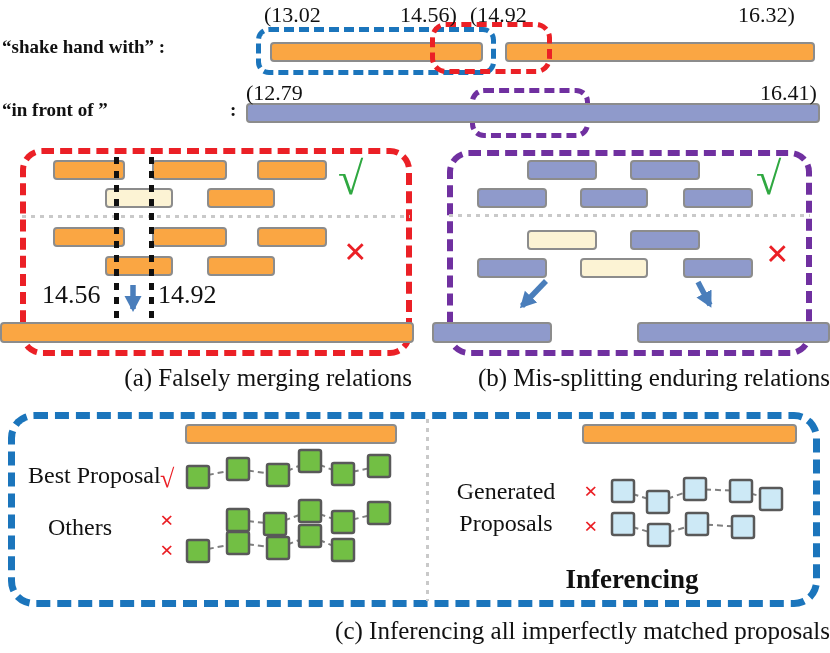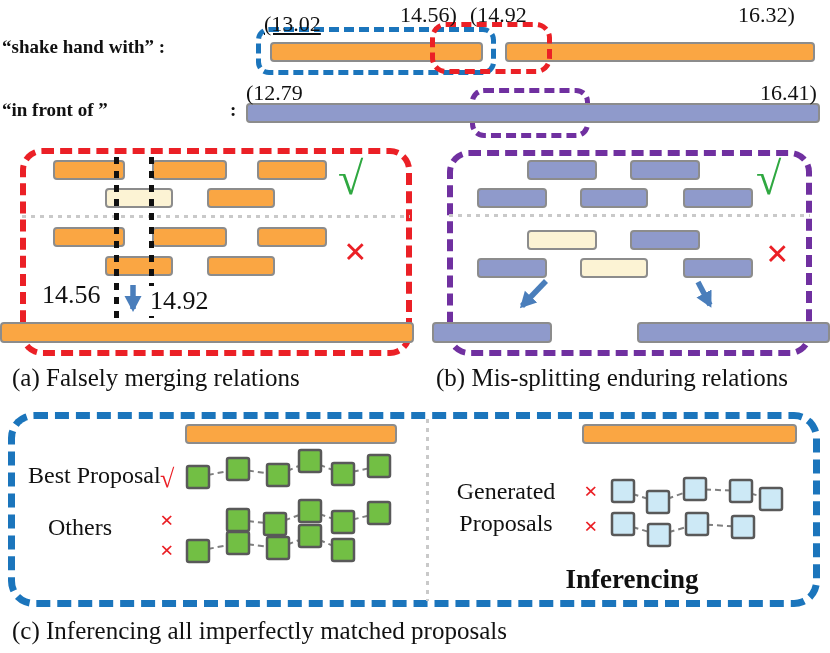--- a/index.html
+++ b/index.html
@@ -25,38 +25,38 @@
   .dotted-h { position:absolute; height:3px; z-index:2;
     background-image:repeating-linear-gradient(to right,#C9C9C9 0 4px,transparent 4px 9px); }
   .dotted-v { position:absolute; width:3px; z-index:2;
     background-image:repeating-linear-gradient(to bottom,#C9C9C9 0 4px,transparent 4px 9px); }
   .cutline { position:absolute; width:5px; z-index:4;
     background-image:repeating-linear-gradient(to bottom,#101010 0 7px,transparent 7px 14px); }
   
   .rel-label { position:absolute; font-weight:bold; font-size:19px; z-index:5; white-space:nowrap; }
   .time-label { position:absolute; font-size:22px; z-index:5; white-space:nowrap; }
   .cut-time { position:absolute; font-size:26px; z-index:5; background:#fff; padding:0 2px; }
-  .caption { position:absolute; font-size:25px; text-align:left; z-index:5;margin-left:12px; }
+  .caption { position:absolute; font-size:25px; text-align:right; z-index:5; }
   .check { position:absolute; color:#2FA841; font-size:46px; font-weight:bold; z-index:5; line-height:1; }
   .cross { position:absolute; color:#EB2026; font-size:40px; font-weight:bold; z-index:5; line-height:1; }
   .small-mark { position:absolute; color:#EB2026; z-index:5; line-height:1; font-weight:bold; }
   .c-label { position:absolute; font-size:24px; z-index:5; white-space:nowrap; }
   .c-title { position:absolute; font-size:27px; font-weight:bold; text-align:center; width:200px; z-index:5; }
   svg.layer { position:absolute; left:0; top:0; z-index:4; pointer-events:none; }
 </style>
 </head>
 <body>
 
 <div id="canvas">
 
   <div class="rel-label" style="left:2px; top:36px;">“shake hand with” :</div>
   <div class="rel-label" style="left:2px; top:99px;text-align:right;">“in front of ”</div>
   <div class="rel-label" style="left:230px; top:99px;">:</div>
 
-  <div class="time-label" style="left:264px; top:11px;text-decoration:underline;">(13.02</div>
+  <div class="time-label" style="left:264px; top:2px;">(13.02</div>
   <div class="time-label" style="left:400px; top:2px;">14.56)</div>
   <div class="time-label" style="left:470px; top:2px;">(14.92</div>
   <div class="time-label" style="left:738px; top:2px;">16.32)</div>
   <div class="time-label" style="left:246px; top:80px;">(12.79</div>
   <div class="time-label" style="left:760px; top:80px;">16.41)</div>
 
   <div class="dashrect dash-blue" style="left:256px; top:27px;  width:240px; height:48px;"></div>
   <div class="dashrect dash-red-sm" style="left:430px; top:22px;  width:122px; height:52px;"></div>
   <div class="dashrect dash-purple-sm" style="left:470px; top:88px;  width:120px; height:50px;"></div>
 
@@ -77,21 +77,21 @@
       <div class="bar" style="left: 152px; top: 227px; width: 75px; height: 20px; background: rgb(250, 166, 67);"></div>
       <div class="bar" style="left: 257px; top: 227px; width: 70px; height: 20px; background: rgb(250, 166, 67);"></div>
       <div class="bar" style="left: 105px; top: 256px; width: 68px; height: 20px; background: rgb(250, 166, 67);"></div>
       <div class="bar" style="left: 207px; top: 256px; width: 68px; height: 20px; background: rgb(250, 166, 67);"></div>
       <div class="bar" style="left: 0px; top: 322px; width: 414px; height: 21px; background: rgb(250, 166, 67);"></div>
     </div>
   <div class="dotted-h" style="left:22px; top:215px; width:388px;"></div>
   <div class="cutline" style="left:114px; top:157px; height:163px;"></div>
   <div class="cutline" style="left:149px; top:157px; height:163px;"></div>
   <div class="cut-time" style="left:40px;  top:280px;">14.56</div>
-  <div class="cut-time" style="left:148px; top:280px;margin-top:6px;">14.92</div>
+  <div class="cut-time" style="left:156px; top:280px;">14.92</div>
   <div class="check" style="left:338px; top:156px;">√</div>
   <div class="cross" style="left:344px; top:232px;">×</div>
   <div class="caption" style="left:0px; top:364px; width:412px;">(a) Falsely merging relations</div>
 
   <div class="dashrect dash-purple-panel" style="left:447px; top:150px; width:365px; height:206px;"></div>
   <div class="abs">
       <div class="bar" style="left: 527px; top: 160px; width: 70px; height: 20px; background: rgb(143, 154, 203);"></div>
       <div class="bar" style="left: 630px; top: 160px; width: 70px; height: 20px; background: rgb(143, 154, 203);"></div>
       <div class="bar" style="left: 477px; top: 188px; width: 70px; height: 20px; background: rgb(143, 154, 203);"></div>
       <div class="bar" style="left: 580px; top: 188px; width: 68px; height: 20px; background: rgb(143, 154, 203);"></div>

